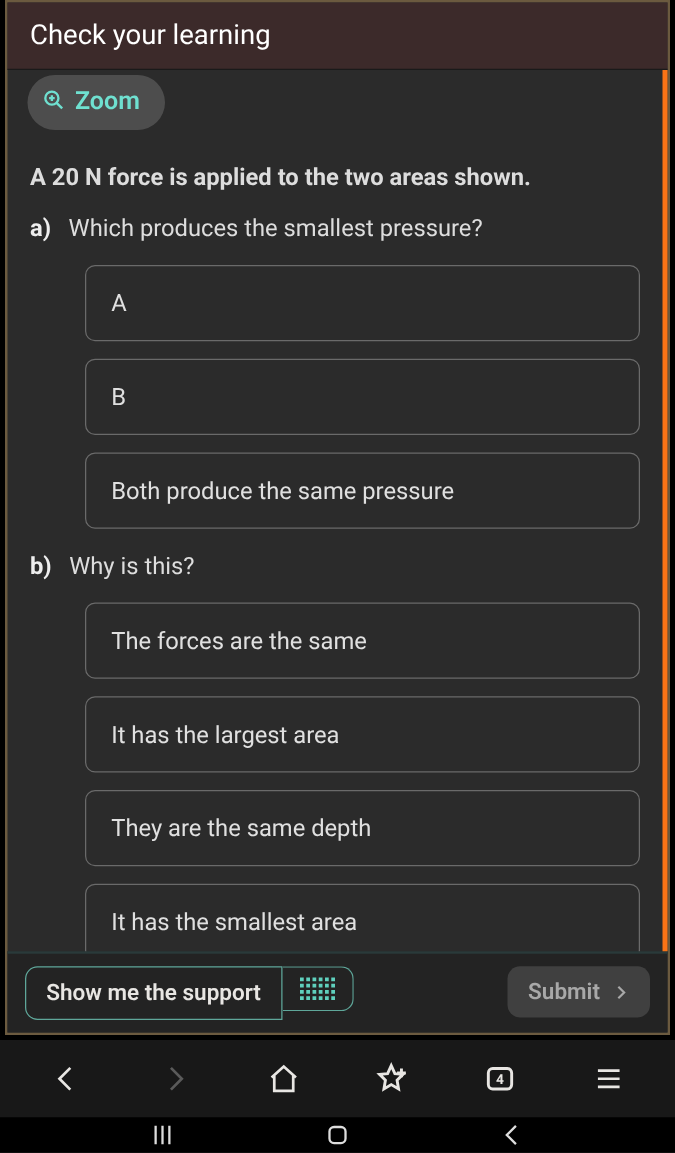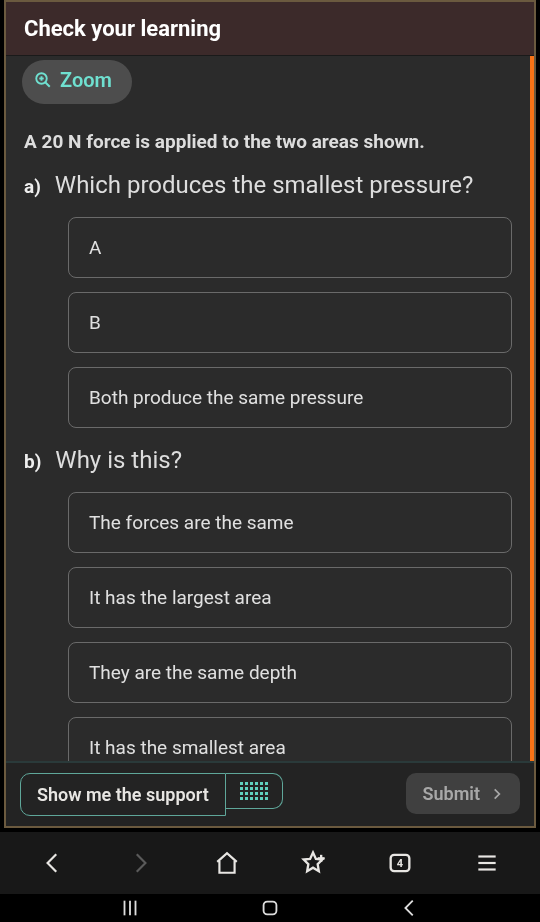--- a/index.html
+++ b/index.html
@@ -19,21 +19,21 @@
     display: flex;
     flex-direction: column;
   }
   .header-bar {
     background: #3c2a2a;
     padding: 14px 18px 14px 18px;
     border-bottom: 1px solid #1a1a1a;
   }
   .header-title {
     font-size: 22px;
-    font-weight: 700;
+    font-weight: 400;
     color: #fff;
   }
   .content {
     flex: 1;
     overflow: hidden;
     position: relative;
     padding: 0 0 0 0;
     border-right: 4px solid #f97316;
   }
   .content-scroll-indicator {
@@ -99,21 +99,21 @@
     gap: 14px;
     align-items: baseline;
     margin-bottom: 18px;
   }
   .part-label {
     font-size: 19px;
     font-weight: 700;
     color: #eee;
   }
   .part-text {
-    font-size: 24px;
+    font-size: 19px;
     color: #ddd;
   }
   .options {
     padding-left: 44px;
     display: flex;
     flex-direction: column;
     gap: 14px;
   }
   .option {
     border: 1px solid #6a6a6a;

